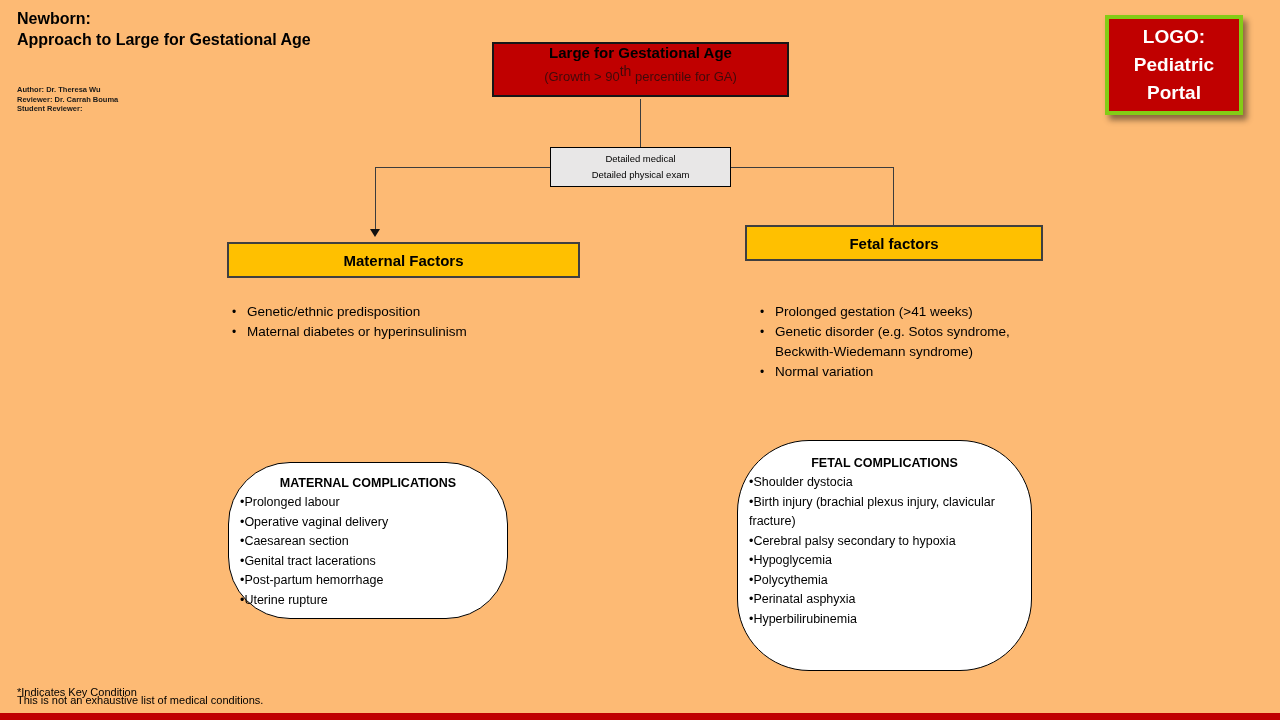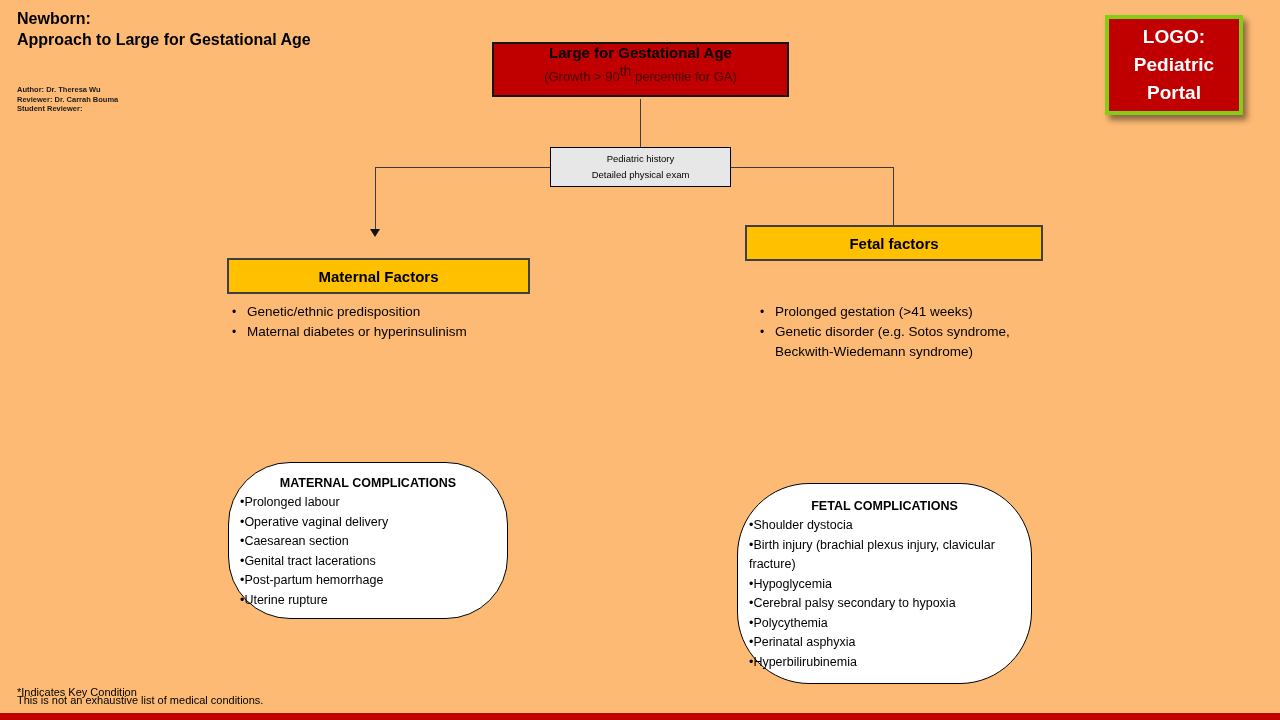--- a/index.html
+++ b/index.html
@@ -63,38 +63,38 @@
     border-top: 8px solid #111111;
   }
 
   
   .factor-header {
     position: absolute; height: 36px;
     background: #FFC000; border: 2px solid #3F3F3F;
     display: flex; align-items: center; justify-content: center;
     font-size: 15px; font-weight: bold; color: #000;
   }
-  .factor-header.maternal { left: 227px; top: 258px; width: 303px; align-items: center; }
+  .factor-header.maternal { left: 227px; top: 242px; width: 353px; align-items: center; }
   .factor-header.fetal   { left: 745px; top: 225px; width: 298px; }
 
   
   .factor-list { position: absolute; font-size: 13.5px; line-height: 20px; }
   .factor-list.maternal { left: 232px; top: 302px; width: 300px; }
   .factor-list.fetal    { left: 760px; top: 302px; width: 272px; }
   .factor-item { display: flex; }
   .factor-item .dot { flex: 0 0 15px; }
   .factor-item .dot::before { content: "\2022"; font-size: 12px; }
   .factor-item .txt { flex: 1; }
 
   
   .comp-box {
     position: absolute; border: 1.5px solid #000; background: #fff;
   }
   .comp-box.maternal { left: 228px; top: 462px; width: 280px; height: 157px; border-radius: 62px; }
-  .comp-box.fetal    { left: 737px; top: 440px; width: 295px; height: 201px; border-radius: 72px; margin-top: 43px; }
+  .comp-box.fetal    { left: 737px; top: 440px; width: 295px; height: 231px; border-radius: 72px; }
   .comp-title {
     text-align: center; font-weight: bold; font-size: 12.5px;
   }
   .comp-box.maternal .comp-title { margin-top: 13px; }
   .comp-box.fetal .comp-title { margin-top: 15px; }
   .comp-items { margin: 3px 14px 0 11px; font-size: 12.5px; line-height: 19.5px; }
   .comp-item::before { content: "\2022 "; }
 
   
   .footnote { position: absolute; left: 17px; font-size: 11px; color: #000; }
@@ -130,21 +130,21 @@
 
   <div class="cline" style="left:640px; top:99px; width:1px; height:48px;"></div>
   <div class="cline" style="left:375px; top:167px; width:175px; height:1px;"></div>
   <div class="cline" style="left:375px; top:167px; width:1px; height:62px;"></div>
   <div class="arrow-down" style="left:370px; top:229px;"></div>
   <div class="cline" style="left:731px; top:167px; width:162px; height:1px;"></div>
   <div class="cline" style="left:893px; top:167px; width:1px; height:62px;"></div>
   <div class="arrow-down" style="left:888px; top:229px;"></div>
 
   <div class="assess-node">
-    <div>Pediatric history</div>
+    <div>Detailed medical</div>
     <div>Detailed physical exam</div>
   </div>
 
   <div class="factor-header maternal">
     <span>Maternal Factors</span>
   </div>
   <div class="factor-header fetal">
     <span>Fetal factors</span>
   </div>
 
@@ -160,42 +160,46 @@
   </div>
 
   <div class="factor-list fetal">
     <div class="factor-item">
         <span class="dot"></span>
         <span class="txt">Prolonged gestation (&gt;41 weeks)</span>
       </div>
     <div class="factor-item">
         <span class="dot"></span>
         <span class="txt">Genetic disorder (e.g. Sotos syndrome, Beckwith-Wiedemann syndrome)</span>
+      </div>
+    <div class="factor-item">
+        <span class="dot"></span>
+        <span class="txt">Normal variation</span>
       </div>
   </div>
 
   <div class="comp-box maternal">
     <div class="comp-title">MATERNAL COMPLICATIONS</div>
     <div class="comp-items">
       <div class="comp-item">Prolonged labour</div>
       <div class="comp-item">Operative vaginal delivery</div>
       <div class="comp-item">Caesarean section</div>
       <div class="comp-item">Genital tract lacerations</div>
       <div class="comp-item">Post-partum hemorrhage</div>
       <div class="comp-item">Uterine rupture</div>
     </div>
   </div>
 
   <div class="comp-box fetal">
     <div class="comp-title">FETAL COMPLICATIONS</div>
     <div class="comp-items">
       <div class="comp-item">Shoulder dystocia</div>
       <div class="comp-item">Birth injury (brachial plexus injury, clavicular fracture)</div>
+      <div class="comp-item">Cerebral palsy secondary to hypoxia</div>
       <div class="comp-item">Hypoglycemia</div>
-      <div class="comp-item">Cerebral palsy secondary to hypoxia</div>
       <div class="comp-item">Polycythemia</div>
       <div class="comp-item">Perinatal asphyxia</div>
       <div class="comp-item">Hyperbilirubinemia</div>
     </div>
   </div>
 
   <div class="footnote n1">*Indicates Key Condition</div>
   <div class="footnote n2">This is not an exhaustive list of medical conditions.</div>
   <div class="bottom-bar"></div>
 

